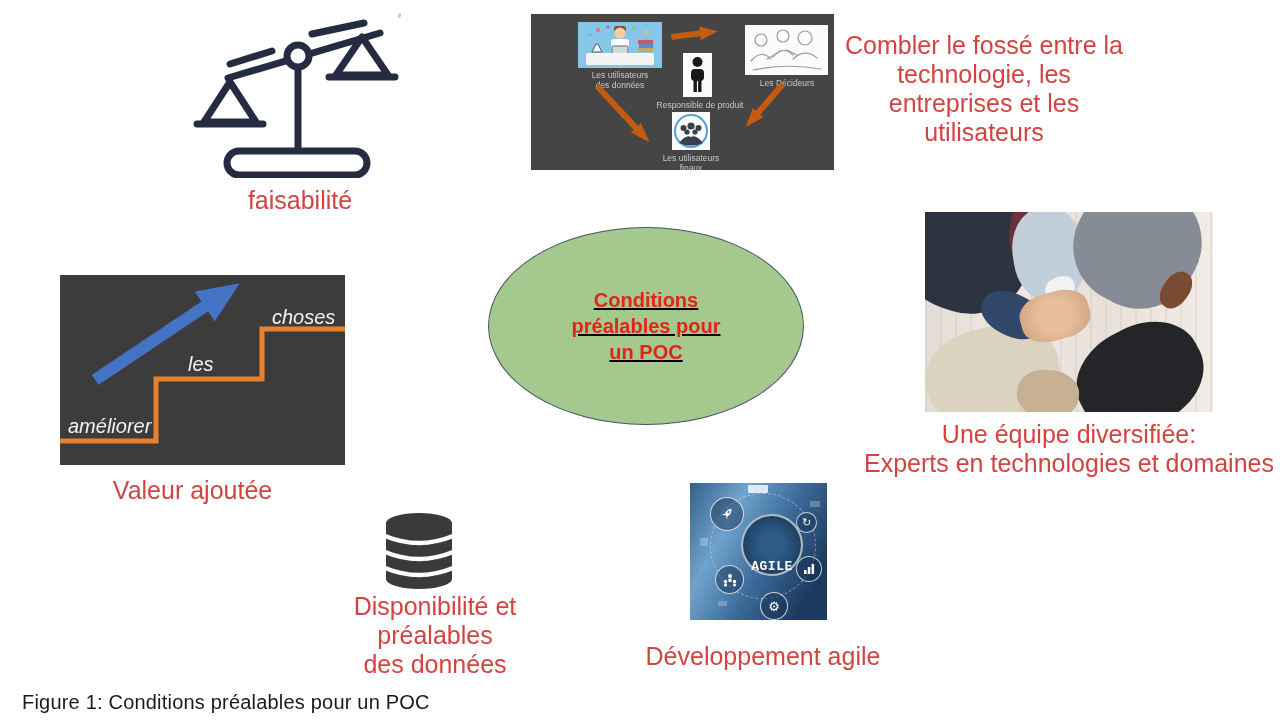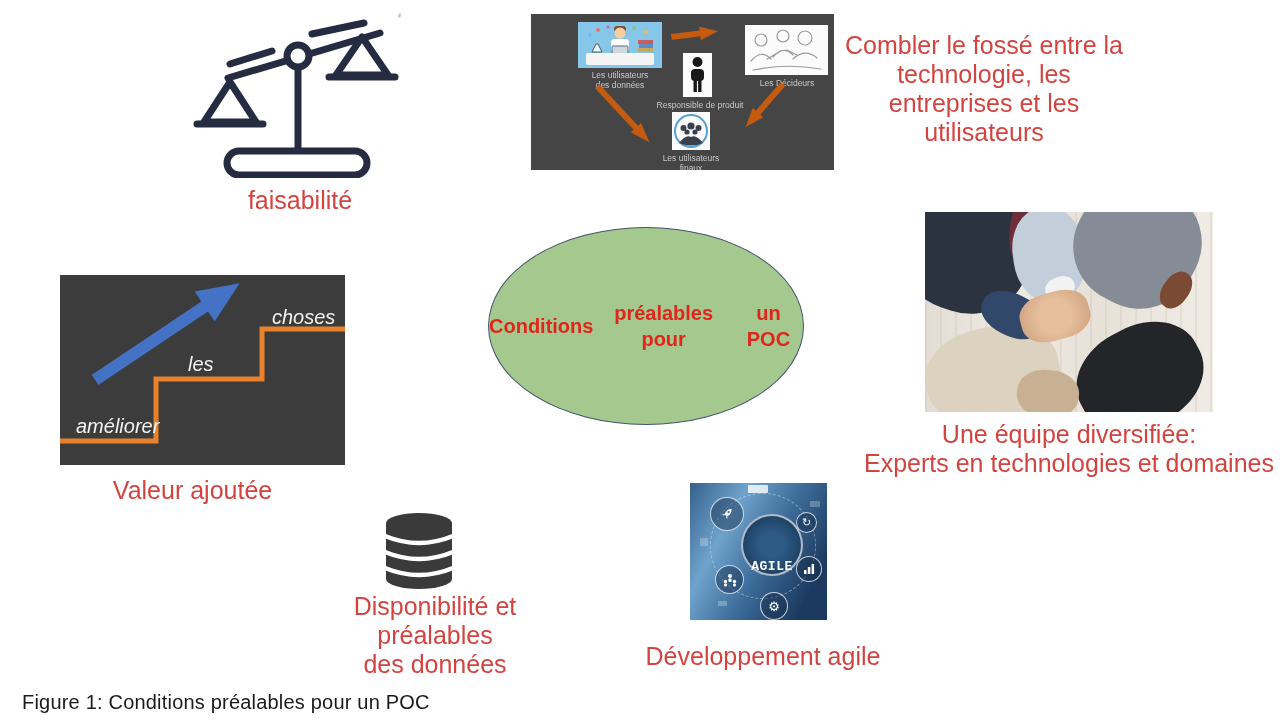--- a/index.html
+++ b/index.html
@@ -19,22 +19,22 @@
   .whitebox{position:absolute;background:#fbfbfb;}
 
   
   #value-panel{position:absolute;left:60px;top:275px;width:285px;height:190px;
                background:var(--valeur-dark);overflow:hidden;}
   .stair-word{position:absolute;color:#f2f2f2;font-size:20px;font-style:italic;}
 
   
   #center-ellipse{position:absolute;left:488px;top:227px;width:314px;height:196px;
                   background:var(--ellipse-green);border:1.5px solid var(--ellipse-border);
-                  border-radius:50%;display:flex;align-items:center;
-                  justify-content:center;}
+                  border-radius:50%;display:flex;flex-direction:column;
+                  justify-content:center;text-decoration:underline;}
   #center-ellipse span{display:block;color:var(--center-red);font-weight:bold;
                        font-size:20px;line-height:26px;text-align:center;}
 
   
   #team-photo{position:absolute;left:925px;top:212px;width:288px;height:200px;overflow:hidden;
       background:
         repeating-linear-gradient(90deg, rgba(190,180,165,0.22) 0 2px, rgba(0,0,0,0) 2px 15px),
         linear-gradient(90deg,#e2dcd4,#efeae3 30%,#e7e1d8 60%,#f0ece5);}
   .ts{position:absolute;border-radius:46%;}
 
@@ -176,21 +176,21 @@
     <span>un POC</span>
   </div>
 
   <div id="value-panel">
     <svg class="abs" style="left:0;top:0;" width="285" height="190" viewBox="0 0 285 190">
       <polyline points="0,166 96,166 96,104 202,104 202,54 285,54" fill="none" stroke="var(--stair-orange)" stroke-width="5"></polyline>
     </svg>
     <svg class="abs" style="left:35px;top:87px;transform:rotate(-33.8deg);transform-origin:left center;" width="175" height="36" viewBox="0 0 175 36">
       <polygon points="0,12 132,12 132,0 174,18 132,36 132,24 0,24" fill="var(--arrow-blue)"></polygon>
     </svg>
-    <div class="stair-word" style="left:16px;top:140px;">améliorer</div>
+    <div class="stair-word" style="left:8px;top:140px;">améliorer</div>
     <div class="stair-word" style="left:128px;top:78px;">les</div>
     <div class="stair-word" style="left:212px;top:31px;">choses</div>
   </div>
   <div class="caption" style="left:50px;top:476px;width:285px;">
     <span>Valeur ajoutée</span>
   </div>
 
   <div id="team-photo">
     <div class="ts" style="left:-25px;top:-20px;width:130px;height:120px;background:#2c3340;transform:rotate(18deg);"></div>
     <div class="ts" style="left:85px;top:-25px;width:55px;height:85px;background:#6e2f3a;transform:rotate(8deg);"></div>

